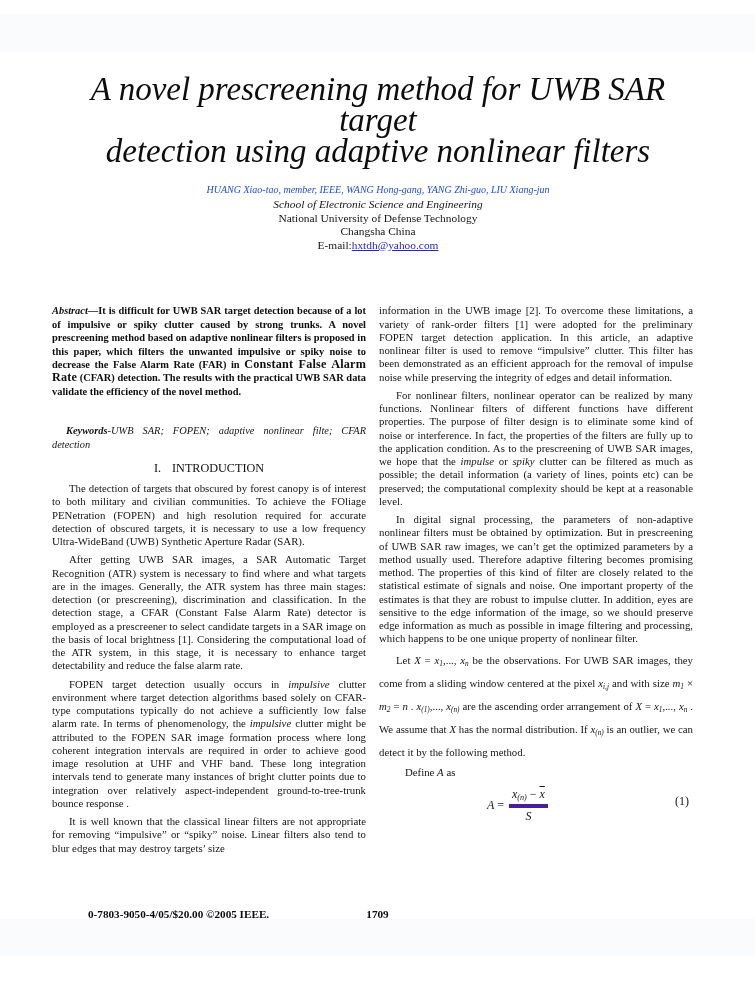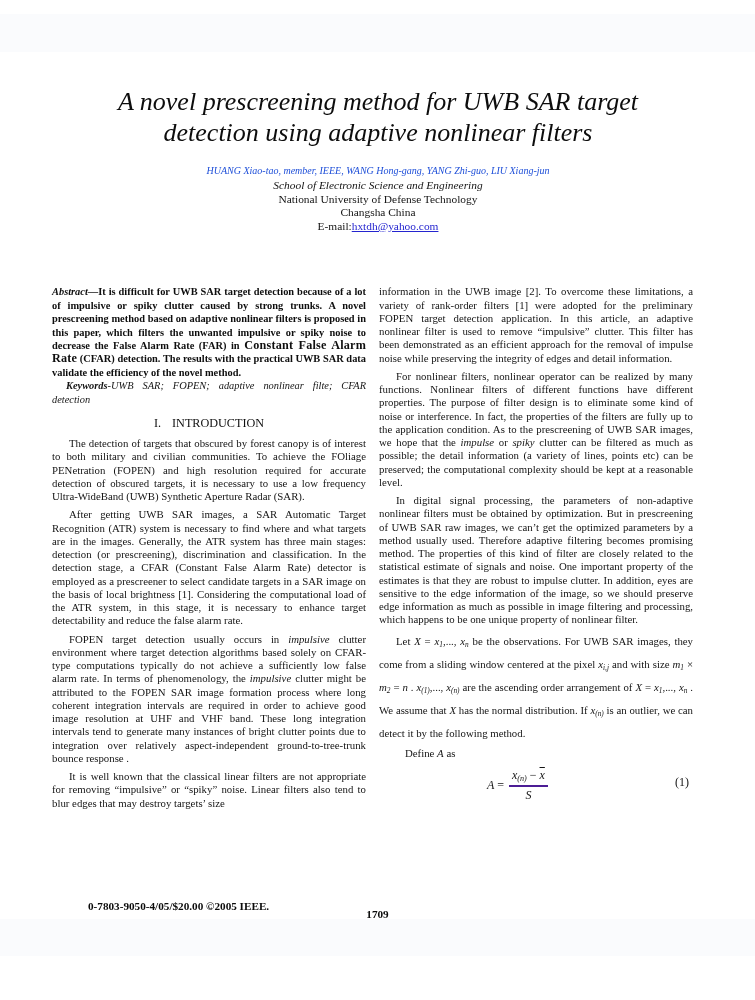--- a/index.html
+++ b/index.html
@@ -9,22 +9,22 @@
     background:#ffffff;
     font-family:"Liberation Serif", serif;
     color:#141414;
     overflow:hidden;
   }
   .band{position:absolute;left:0;right:0;background:#fafbfd;}
   .band-top{top:14px;height:38px;}
   .band-bottom{top:919px;height:37px;}
   .content{position:absolute;left:52px;top:74px;width:652px;}
   .title{
-    margin:12px;text-align:center;
-    font-size:26px;line-height:31px;
+    margin:0;text-align:center;
+    font-size:33px;line-height:31px;
     font-style:italic;font-weight:normal;color:#0d0d0d;
   }
   .authors{
     margin-top:17px;text-align:center;
     font-size:10px;font-style:italic;color:#1d4ed8;
   }
   .affil{text-align:center;font-size:11.4px;line-height:13.6px;color:#131313;}
   .affil.first{margin-top:3px;font-style:italic;}
   .email-link{color:#2424cf;text-decoration:underline;}
   .columns{display:flex;gap:13px;margin-top:52px;}
@@ -33,54 +33,54 @@
   .body{
     font-size:10.8px;line-height:13.25px;
     text-align:justify;margin-top:5px;
   }
   .indent{text-indent:17px;}
   .abstract{
     font-size:10.4px;line-height:13.4px;font-weight:bold;
     text-align:justify;color:#0e0e0e;
   }
   .keywords{
-    margin-top:0;font-size:10.4px;line-height:13.4px;
+    margin-top:26px;font-size:10.4px;line-height:13.4px;
     text-align:justify;text-indent:14px;font-style:italic;
   }
   .sec{
     margin:10px 0 6px 0;text-align:center;
     font-size:12.2px;font-weight:normal;color:#0f0f0f;
   }
   .sec .sec-num{margin-right:11px;}
   .math-par{line-height:18.8px;}
   .define-line{font-size:10.8px;margin-top:3px;margin-left:26px;line-height:17px;}
   .equation{
     position:relative;margin-top:4px;height:42px;
     font-size:12px;font-style:italic;
   }
   .eq-main{
     position:absolute;left:108px;top:2px;
     display:inline-flex;align-items:center;
   }
   .eq-lhs{margin-right:5px;}
   .frac{display:inline-flex;flex-direction:column;text-align:center;}
-  .frac-num{padding:0 3px 1px 3px;border-bottom:2px solid #4c1d95;text-align:right;}
+  .frac-num{padding:0 3px 1px 3px;border-bottom:4px solid #4c1d95;text-align:right;}
   .frac-den{padding-top:1px;}
   .eq-label{position:absolute;right:4px;top:9px;font-style:normal;}
   .xbar{text-decoration:overline;}
   .seg-i{font-style:italic;}
   .seg-b{font-weight:bold;}
   .seg-bi{font-weight:bold;font-style:italic;}
   .seg-blg{font-weight:bold;font-size:12.2px;letter-spacing:0.2px;}
   .seg-sub{font-style:italic;font-size:0.68em;vertical-align:-0.3em;letter-spacing:0;}
   .footer{
     position:absolute;left:52px;right:52px;top:896px;
     font-size:11.2px;font-weight:bold;color:#0b0b0b;
   }
-  .footer .copyright{position:absolute;left:2px;top:4px;padding-left:34px;}
+  .footer .copyright{position:absolute;left:2px;top:12px;padding-left:34px;}
   .footer .pageno{position:absolute;left:50%;transform:translateX(-50%);top:12px;}
 </style>
 </head>
 <body>
 
 <div class="page">
   <div class="band band-top"></div>
   <div class="band band-bottom"></div>
 
   <div class="content">

